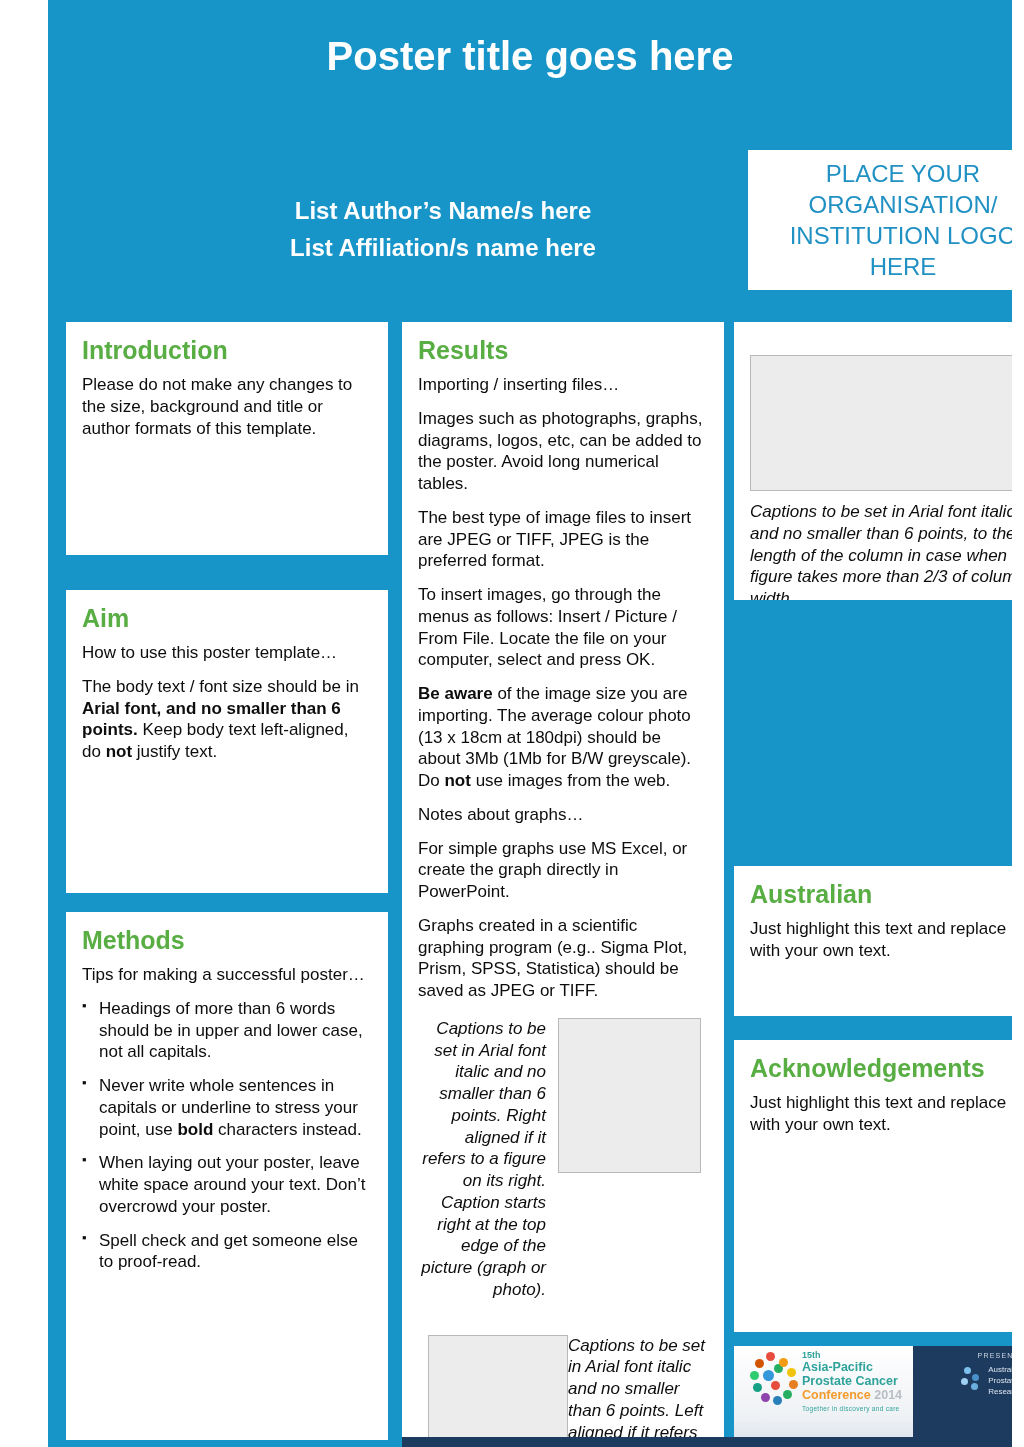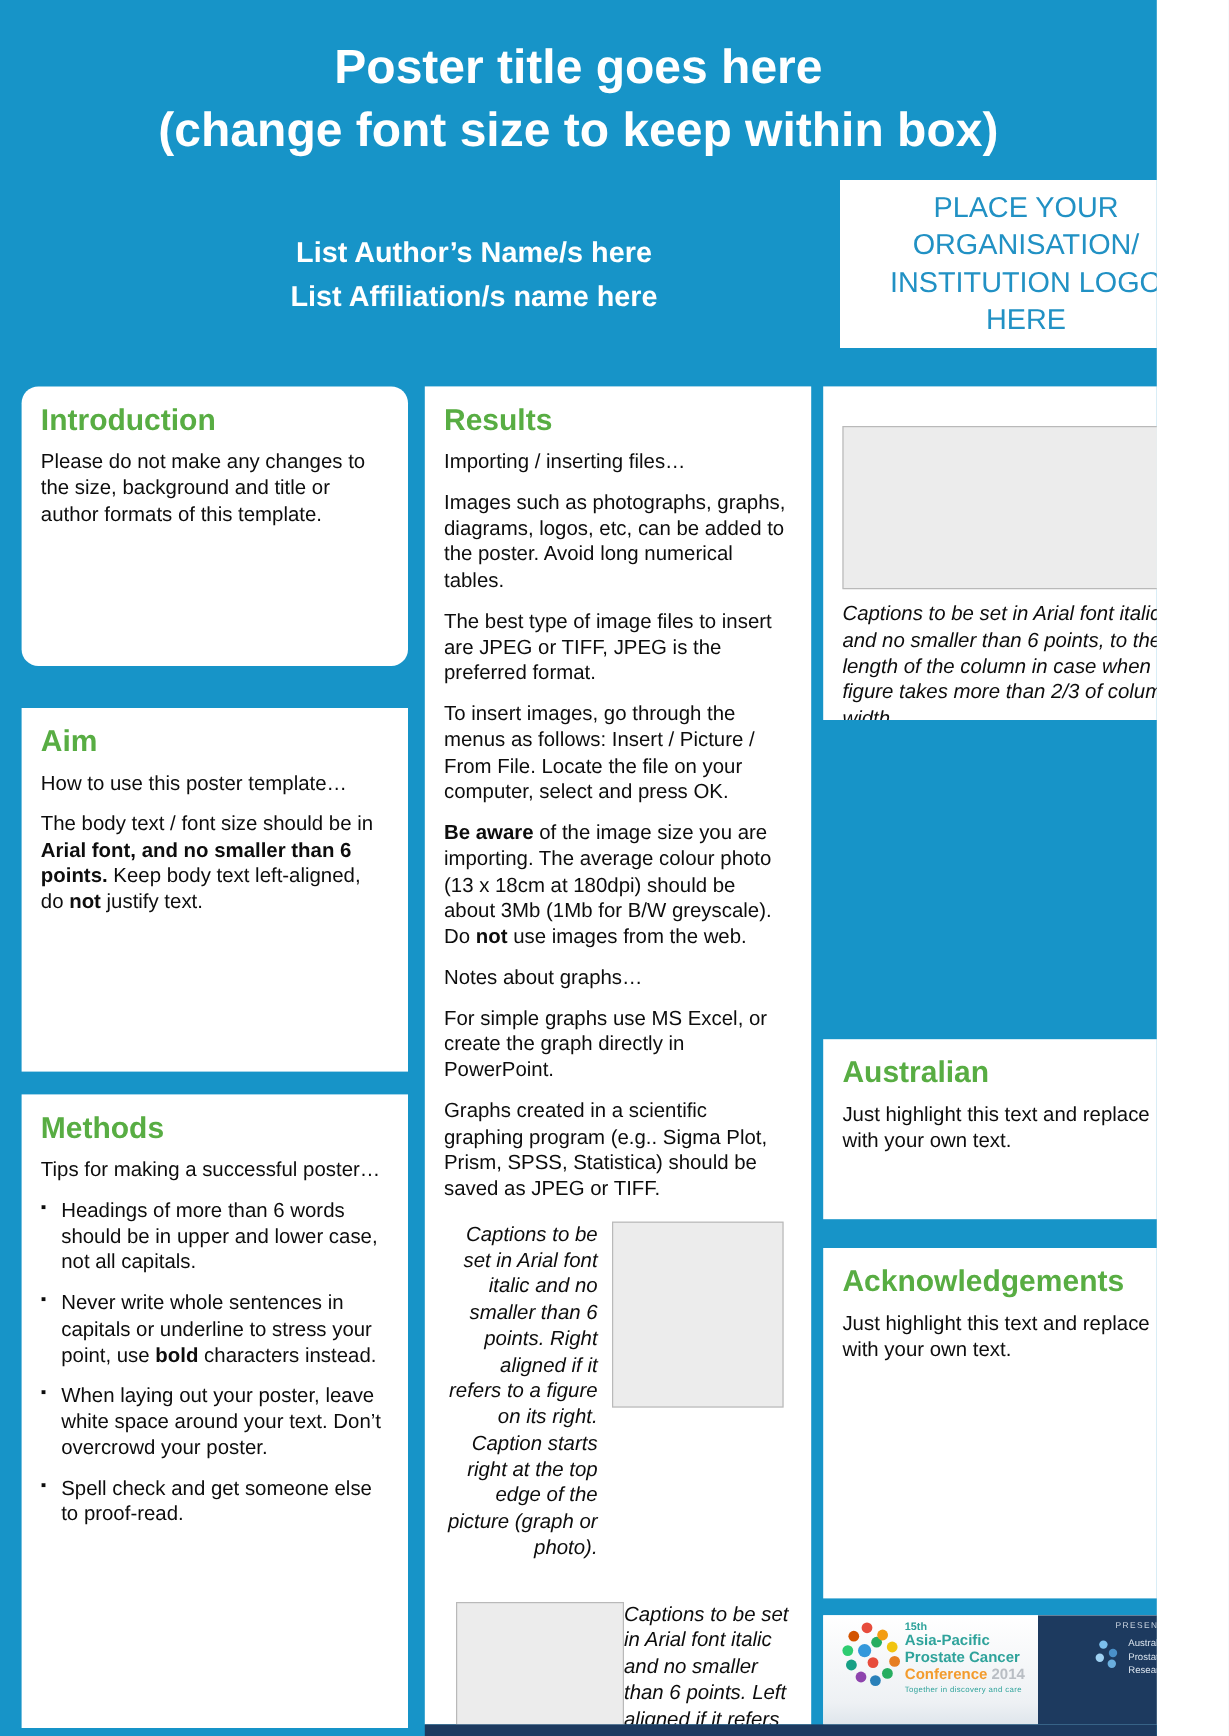--- a/index.html
+++ b/index.html
@@ -1,36 +1,36 @@
 <!DOCTYPE html>
 <html><head>
 <meta charset="utf-8">
 <style>
   * { margin:0; padding:0; box-sizing:border-box; }
   html,body { background:#ffffff; }
   body { font-family:"Liberation Sans", sans-serif; }
 
-  .poster { position:relative; width:964px; height:1447px; background:#1794c8; overflow:hidden; }
+  .poster { position:relative; width:964px; height:1447px; background:#1794c8; overflow:hidden;margin-left:48px; }
 
   
   .poster-title { position:absolute; top:30px; left:0; width:100%; text-align:center;
                   color:#ffffff; font-weight:bold; font-size:40px; line-height:1.32; }
   .authors { position:absolute; top:192px; left:0; width:790px; text-align:center;
              color:#ffffff; font-weight:bold; font-size:24px; line-height:1.55; }
   .logo-box { position:absolute; left:700px; top:150px; width:310px; height:140px;
               background:#ffffff; display:flex; align-items:center; justify-content:center;
               text-align:center; color:#2191c4; font-size:24px; line-height:1.3; }
 
   
   .card { position:absolute; background:#ffffff; padding:10px 16px 12px 16px; overflow:hidden; }
   .card h2 { font-size:25px; color:#58ad43; font-weight:bold; margin:4px 0 9px 0; }
   .card p { font-size:17px; line-height:1.28; color:#0d0d0d; margin:0 0 12px 0; }
   .hang { padding-left:20px; text-indent:-20px; }
 
-  .intro       { left:18px;  top:322px;  width:322px; height:233px;border-radius:14px; }
+  .intro       { left:18px;  top:322px;  width:322px; height:233px; }
   .aim         { left:18px;  top:590px;  width:322px; height:303px; }
   .methods     { left:18px;  top:912px;  width:322px; height:528px; }
   .results     { left:354px; top:322px;  width:322px; height:1115px; }
   .figbox      { left:686px; top:322px;  width:320px; height:278px; }
   .conclusions { left:686px; top:628px;  width:320px; height:212px; }
   .references  { left:686px; top:866px;  width:320px; height:150px; }
   .acks        { left:686px; top:1040px; width:320px; height:292px; }
 
   
   .bullets { list-style:none; }
@@ -85,21 +85,20 @@
   .edge-strip { position:absolute; left:1009px; top:322px; width:15px; height:1125px; background:#ffffff; z-index:1; }
   .bottom-strip { position:absolute; left:354px; top:1437px; width:670px; height:10px; background:#1d3a5f; z-index:2; }
 </style>
 </head>
 <body>
 
 <div class="poster">
 
   <div class="poster-title">
     <div>Poster title goes here</div>
-    <div>(change font size to keep within box)</div>
   </div>
 
   <div class="authors">
     <div>List Author’s Name/s here</div>
     <div>List Affiliation/s name here</div>
   </div>
 
   <div class="logo-box">
     <div>
       <div>PLACE YOUR</div>

